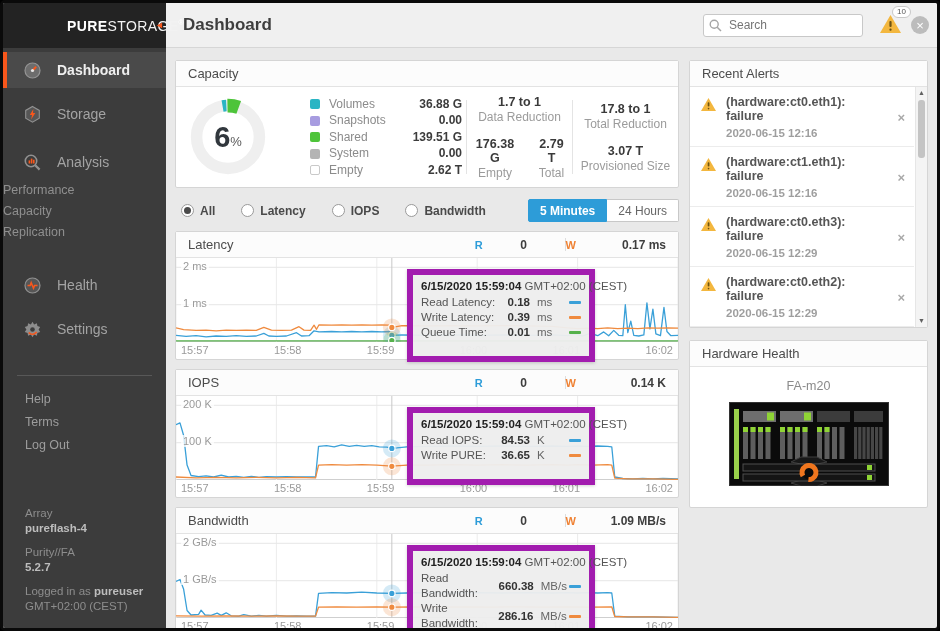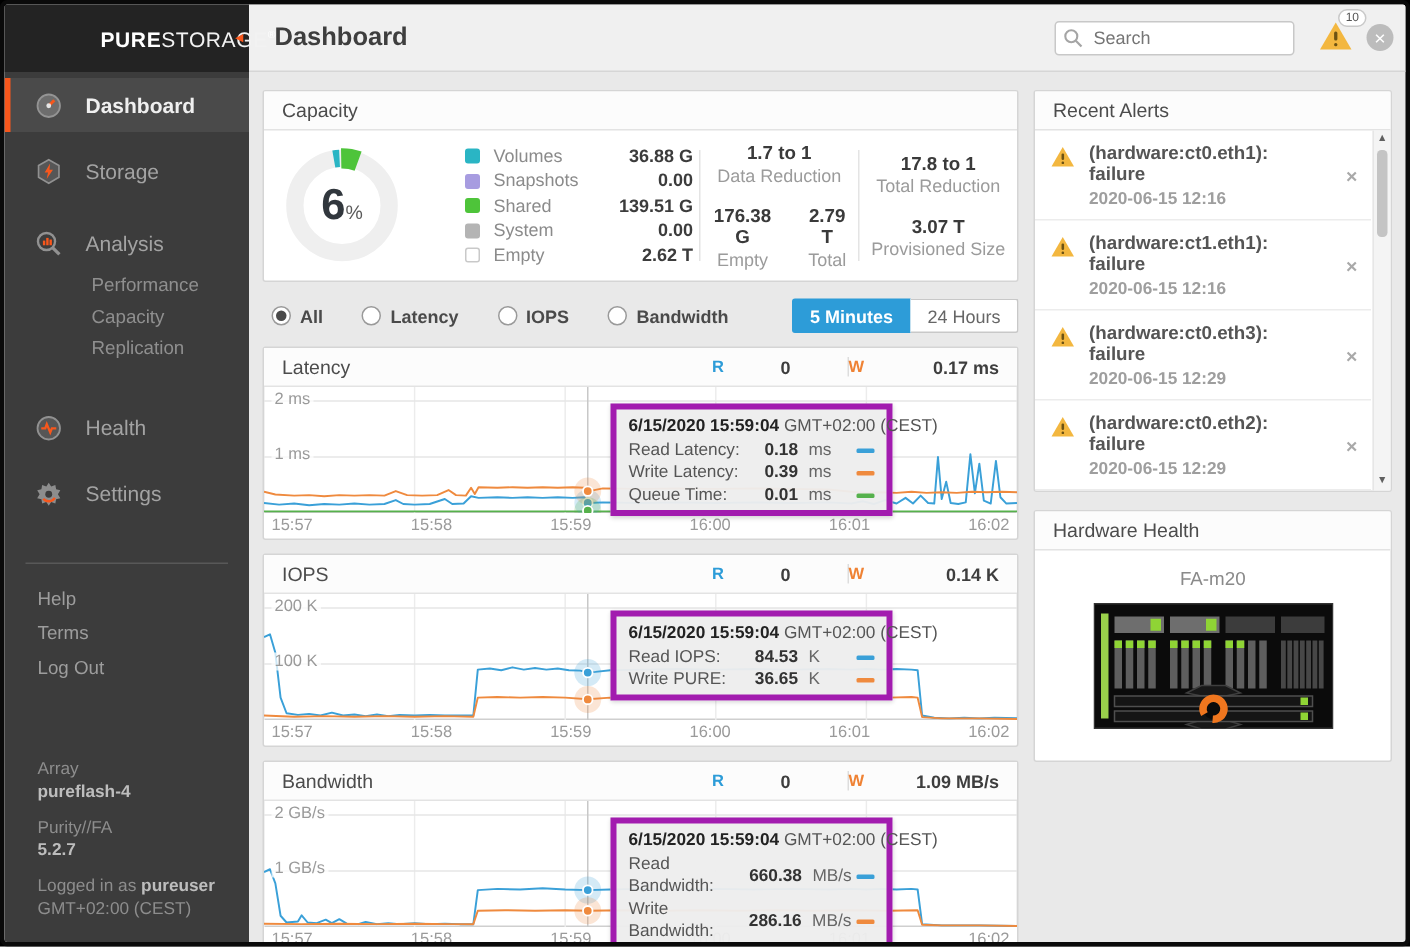--- a/index.html
+++ b/index.html
@@ -14,21 +14,21 @@
   .brand-bold { font-weight:bold;margin-left:44px; }
   .brand-light { font-weight:normal; color:#f2f2f2; }
   .brand-reg { font-size:7px; vertical-align:super; }
   .collapse { position:absolute; right:2px; top:17px; color:#f8571c; font-size:9px; cursor:pointer; }
   .nav { padding-top:4px; }
   .nav-item { display:flex; align-items:center; height:36px; padding-left:16px; gap:15px;
               border-left:4px solid transparent; cursor:pointer; color:#a3a3a3; font-size:14px; }
   .nav-item.active { background:#4a4a4a; border-left-color:#f8571c; color:#efefef; font-weight:bold; }
   .nav-item.mt8 { margin-top:8px; } .nav-item.mt12 { margin-top:12px; } .nav-item.mt24 { margin-top:24px; }
   .nav-ico { width:19px; height:19px; flex:none; display:flex; align-items:center; justify-content:center; }
-  .nav-sub { padding-left:58px; font-size:12.5px; color:#8f8f8f; line-height:21px; cursor:pointer; }
+  .nav-sub { font-size:12.5px; color:#8f8f8f; line-height:21px; cursor:pointer; }
   .side-divider { border-top:1px solid #585858; margin:28px 14px 12px; }
   .side-link { padding:3px 0 3px 22px; font-size:12.5px; color:#9d9d9d; cursor:pointer; line-height:17px; }
   .side-info { margin-top:auto; padding:0 8px 14px 22px; font-size:11.5px; color:#8d8d8d; line-height:15px; }
   .side-info b { color:#bdbdbd; }
   .info-gap { height:9px; }
 
   
   .main { flex:1; display:flex; flex-direction:column; min-width:0; }
   .topbar { height:45px; flex:none; background:#f0f0f0; border-bottom:1px solid #d6d6d6;
             display:flex; align-items:center; padding:0 8px 0 17px; }
@@ -93,21 +93,21 @@
   .st-letter.write { color:#ef8234; }
   .st-val { font-weight:bold; color:#3e3e3e; font-size:12px; width:82px; text-align:center; }
   .st-val.w { width:90px; text-align:right; }
   .hd-sep { width:1px; height:13px; background:#ddd; }
   .chart-body { position:relative; height:84px; border-bottom:1px solid #cfcfcf; background:#fff; }
   .plot { display:block; width:100%; height:84px; }
   .ylab { position:absolute; left:5px; font-size:11px; color:#9a9a9a; z-index:2;
           background:rgba(255,255,255,.75); padding:0 2px; }
   .yt0 { top:2px; } .yt1 { top:39px; }
   .tooltip { position:absolute; left:231px; top:11px; width:188px; background:rgba(237,237,237,.96);
-             border:4px solid #a21caf; box-shadow:0 1px 3px rgba(0,0,0,.18); padding:5px 8px 2px; z-index:3; }
+             border:6px solid #a21caf; box-shadow:0 1px 3px rgba(0,0,0,.18); padding:5px 8px 16px; z-index:3; }
   .tt-title { font-size:11.5px; color:#333; margin-bottom:3px; white-space:nowrap; }
   .tt-title b { color:#222; }
   .tt-title span { color:#555; }
   .tt-row { display:flex; align-items:center; line-height:15px; color:#555; font-size:11.5px; }
   .tt-val { margin-left:auto; font-weight:bold; color:#333; }
   .tt-unit { width:32px; margin-left:7px; color:#666; }
   .tt-dash { width:12px; height:3px; border-radius:1px; flex:none; }
   .chart-x { display:flex; justify-content:space-between; padding:2px 5px 0; font-size:11px;
              color:#9a9a9a; height:17px; }
 

